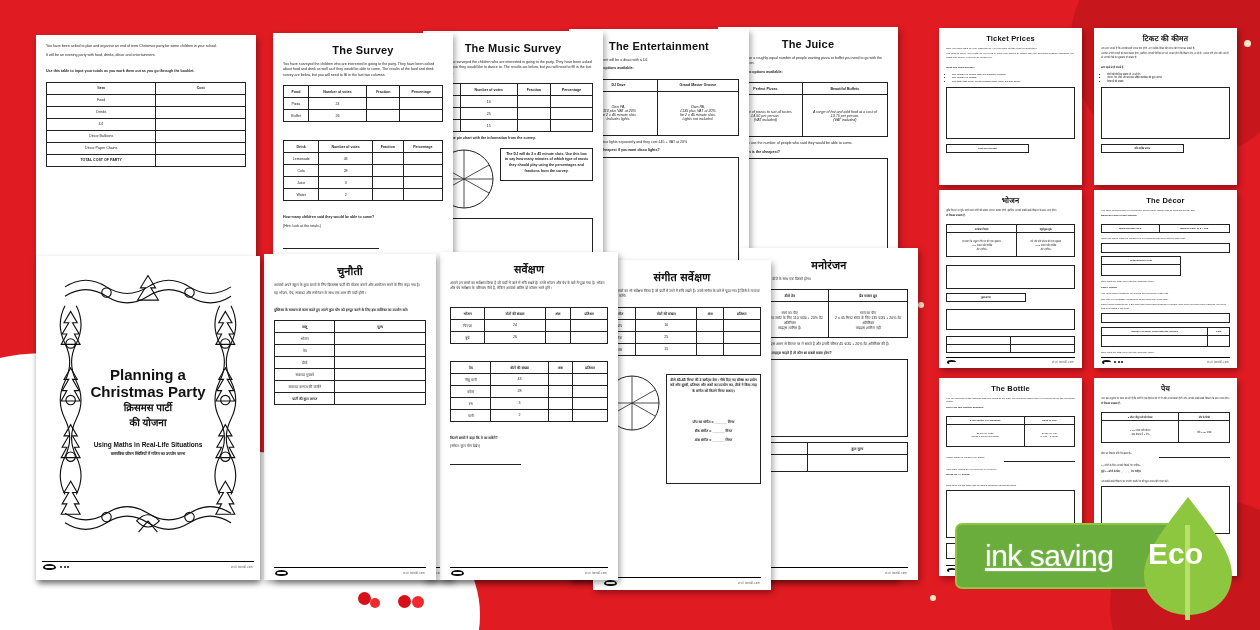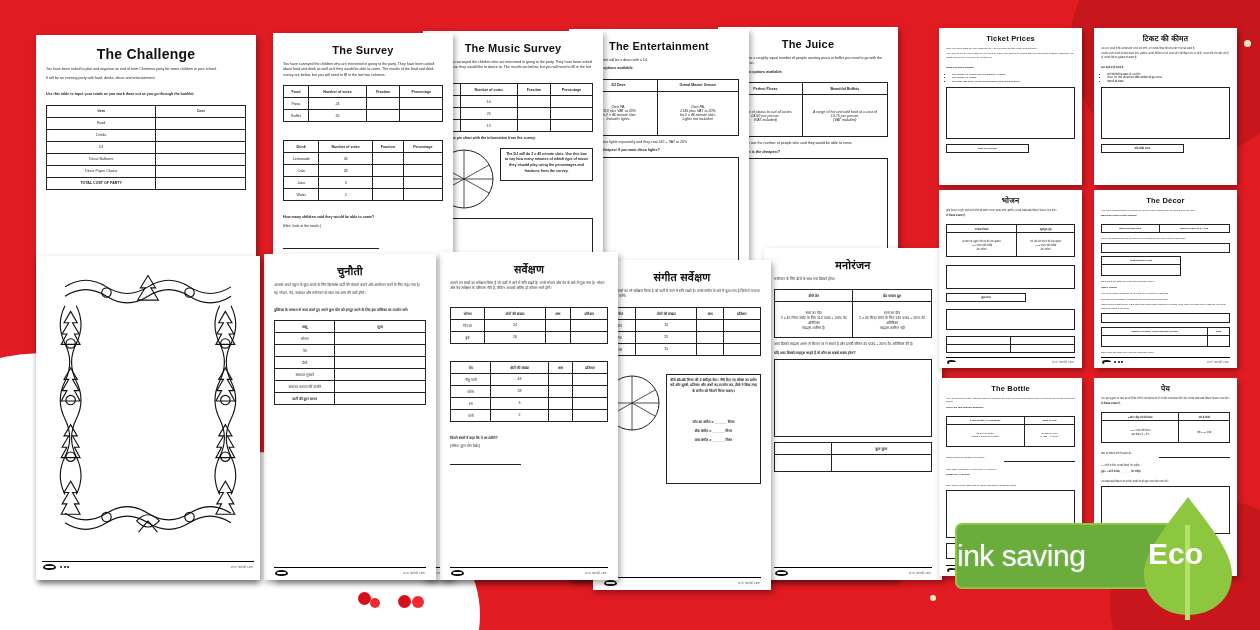--- a/index.html
+++ b/index.html
@@ -83,22 +83,23 @@
   .mini li{font-size:2.5px;line-height:1.5;}
   .mini ul{margin:1px 0 3px 0;padding-left:6px;}
 
   
   .eco{
     position:absolute;left:955px;top:523px;width:230px;height:62px;
     background:#6aad3d;border:2px solid #8dc63f;border-radius:7px;
     display:flex;align-items:center;z-index:40;
   }
   .eco-text{
-    color:#ffffff;font-size:30px;letter-spacing:-.5px;
+    color:#ffffff;font-size:30px;padding-left:28px;letter-spacing:-.5px;
     text-shadow:0 0 2px rgba(255,255,255,.35);
+    text-decoration:underline;
   }
   .leaf{
     position:absolute;left:1140px;top:495px;width:96px;height:125px;z-index:41;
   }
   .eco-word{
     position:absolute;left:1148px;top:537px;color:#fff;font-size:30px;
     font-weight:bold;z-index:42;
   }
 </style>
 </head>
@@ -325,21 +326,20 @@
     <div style="border-bottom:.7px solid #222;width:60%;height:10px;margin-top:6px;"></div>
     <div class="footline">
       <div class="logo-twinkl"></div>
       <span class="fcode">visit twinkl.com</span>
     </div>
   </div>
 </div>
 
 <div class="sheet" style="left:36px;top:35px;width:220px;height:545px;">
   <div class="pg">
-    <div class="ttl big" style="font-size:14px;">The Challenge</div>
     <div class="para">You have been asked to plan and organise an end of term Christmas party for some children in your school.</div>
     <div class="para">It will be an evening party with food, drinks, décor and entertainment.</div>
     <div class="para b" style="margin-top:8px;">Use this table to input your totals as you work them out as you go through the booklet.</div>
     <table class="tbl">
       <tbody>
           <tr>
         <th style="width:55%">Item</th>
         <th>Cost</th>
       </tr>
       <tr>
@@ -368,21 +368,21 @@
           </tr>
     </tbody>
       </table>
     <div class="footline">
       <div class="logo-twinkl"></div>
       <span class="fcode">visit twinkl.com</span>
     </div>
   </div>
 </div>
 
-<div class="sheet" style="left:764px;top:248px;width:178px;height:332px;">
+<div class="sheet" style="left:740px;top:248px;width:178px;height:332px;">
   <div class="pg">
     <div class="ttl big">मनोरंजन</div>
     <div class="para">मनोरंजन के लिए डीजे के साथ एक डिस्को होगा।</div>
     <table class="tbl">
       <tbody>
           <tr>
             <th>डीजे डेव</th>
           <th>ग्रैंड मास्टर ग्रूव</th>
           </tr>
       <tr style="height:36px">
@@ -622,20 +622,28 @@
           <path d="M24 106 l-7 12 h5 l-7 12 h5 l-6 11 h20 l-6 -11 h5 l-7 -12 h5 z"></path>
           <path d="M24 166 l-7 12 h5 l-7 12 h5 l-6 11 h20 l-6 -11 h5 l-7 -12 h5 z"></path>
           <path d="M24 226 l-7 12 h5 l-7 12 h5 l-6 11 h20 l-6 -11 h5 l-7 -12 h5 z"></path>
           <path d="M188 46 l-7 12 h5 l-7 12 h5 l-6 11 h20 l-6 -11 h5 l-7 -12 h5 z"></path>
           <path d="M188 106 l-7 12 h5 l-7 12 h5 l-6 11 h20 l-6 -11 h5 l-7 -12 h5 z"></path>
           <path d="M188 166 l-7 12 h5 l-7 12 h5 l-6 11 h20 l-6 -11 h5 l-7 -12 h5 z"></path>
           <path d="M188 226 l-7 12 h5 l-7 12 h5 l-6 11 h20 l-6 -11 h5 l-7 -12 h5 z"></path>
           <path d="M106 8 l-8 13 h5 l-8 13 h22 l-8 -13 h5 z"></path>
         </g>
       </svg>
+      <div style="position:relative;z-index:2;padding:0 34px;">
+        <div class="cover-title">Planning a</div>
+        <div class="cover-title">Christmas Party</div>
+        <div class="cover-hindi">क्रिसमस पार्टी</div>
+        <div class="cover-hindi">की योजना</div>
+        <div class="cover-sub">Using Maths in Real-Life Situations</div>
+        <div class="cover-sub2">वास्तविक जीवन स्थितियों में गणित का उपयोग करना</div>
+      </div>
     </div>
     <div class="footline">
       <div style="display:flex;align-items:center;gap:4px;">
         <div class="logo-twinkl"></div>
         <span class="dots3">
             <i></i>
             <i></i>
             <i></i>
           </span>
       </div>

